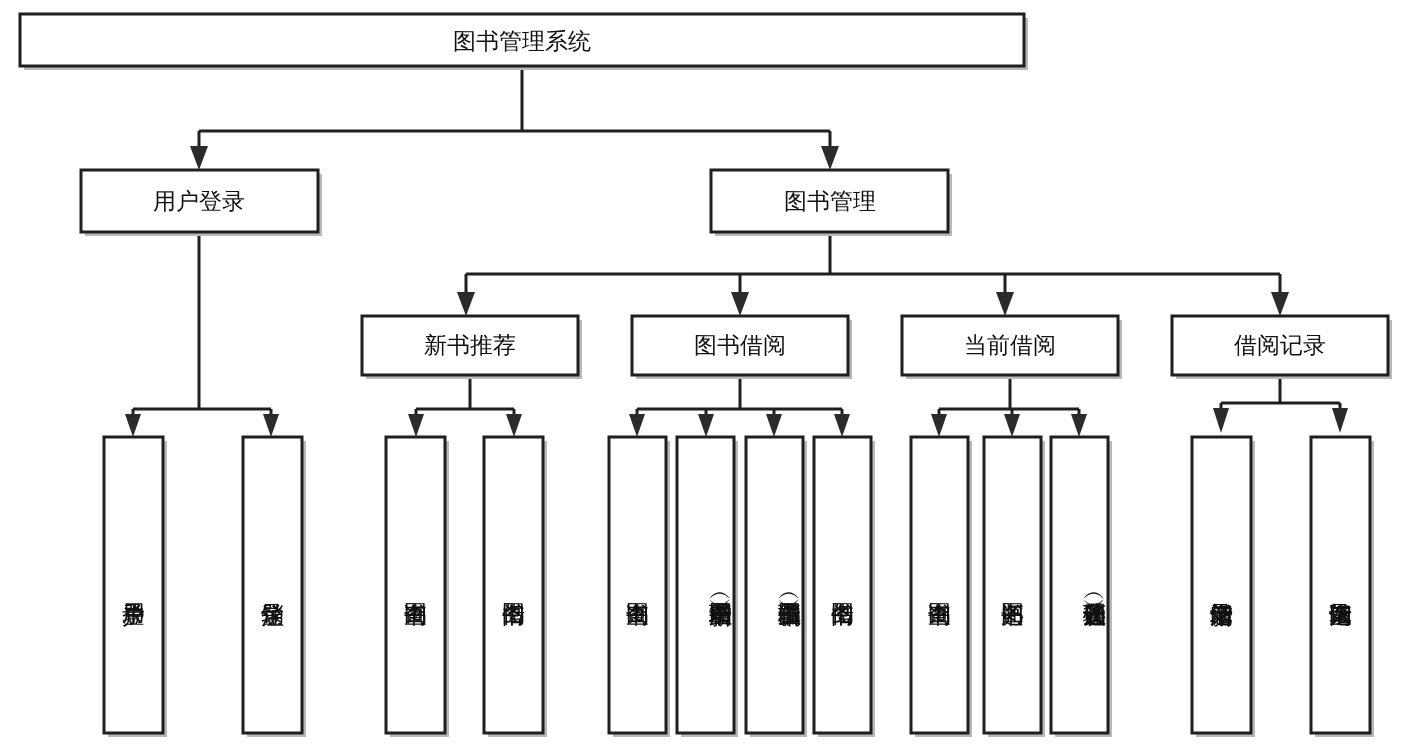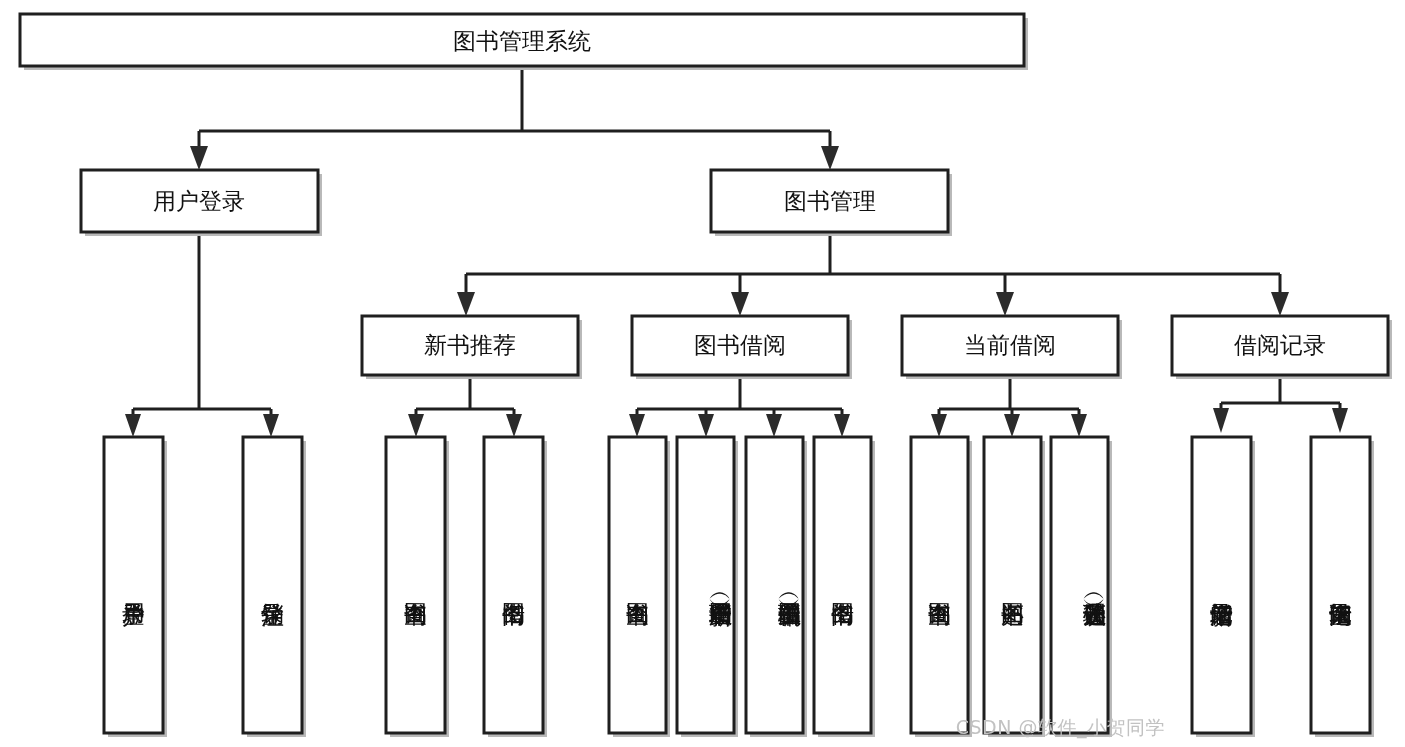--- a/index.html
+++ b/index.html
@@ -296,15 +296,14 @@
     <g>
       <rect class="node-shadow" x="1315" y="441" width="59" height="296"></rect>
       <rect class="node-box" x="1311" y="437" width="59" height="296"></rect>
       <foreignObject class="leaf-label-fo" x="1311" y="437" width="59" height="296">
         <div xmlns="http://www.w3.org/1999/xhtml" class="leaf-label" style="writing-mode:vertical-rl;">查询借阅记录</div>
       </foreignObject>
     </g>
 
   </svg>
 
-  <div id="watermark">CSDN @软件_小贺同学</div>
 
 </div>
 
 </body></html>

